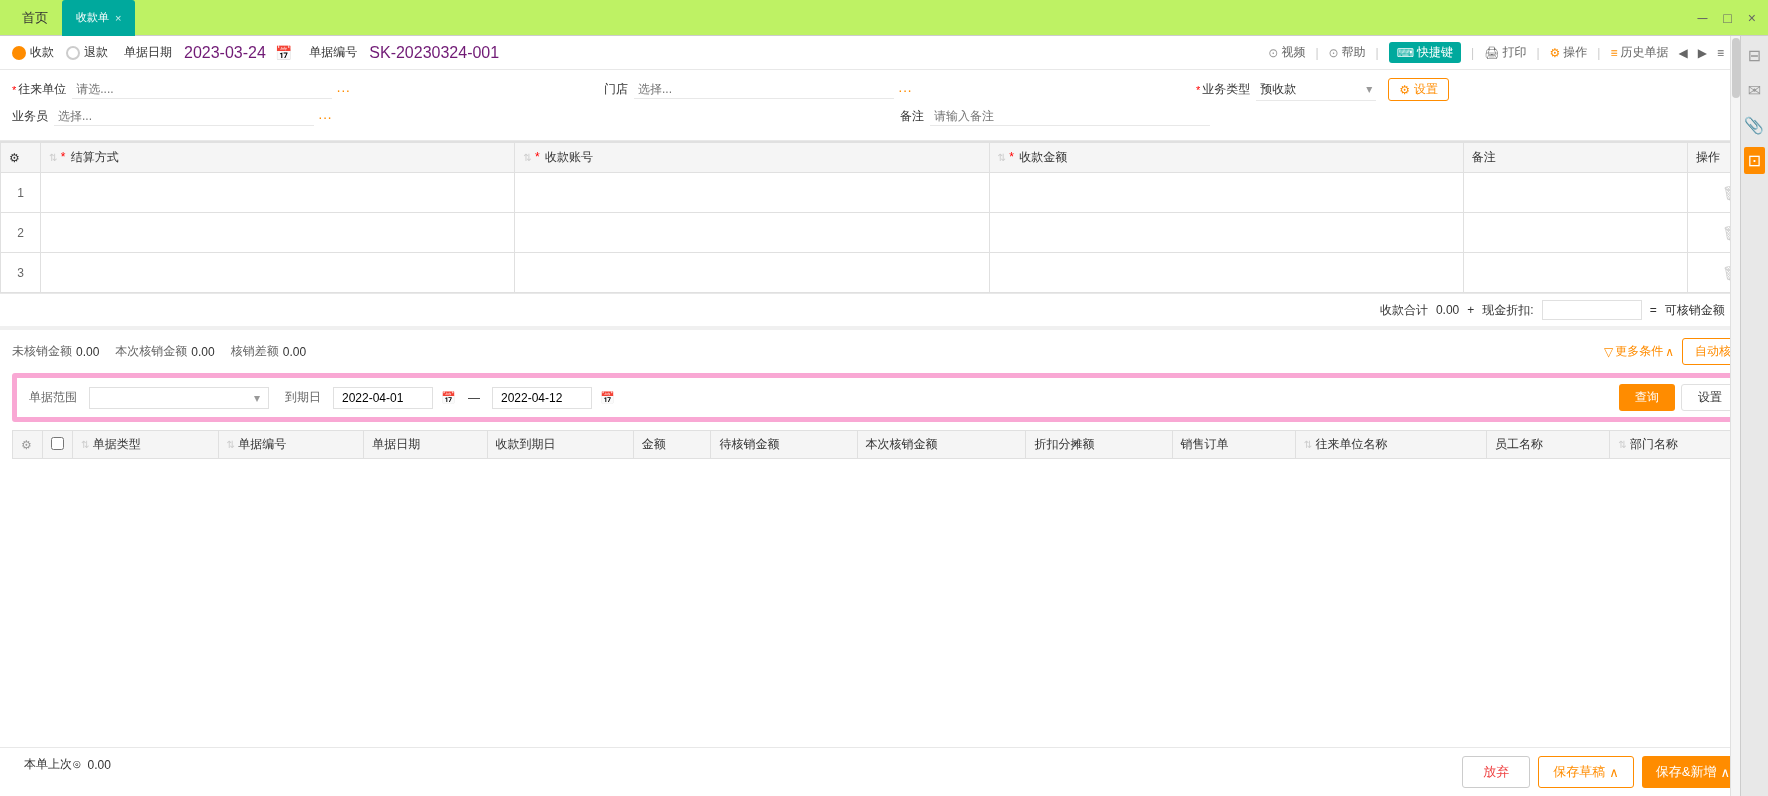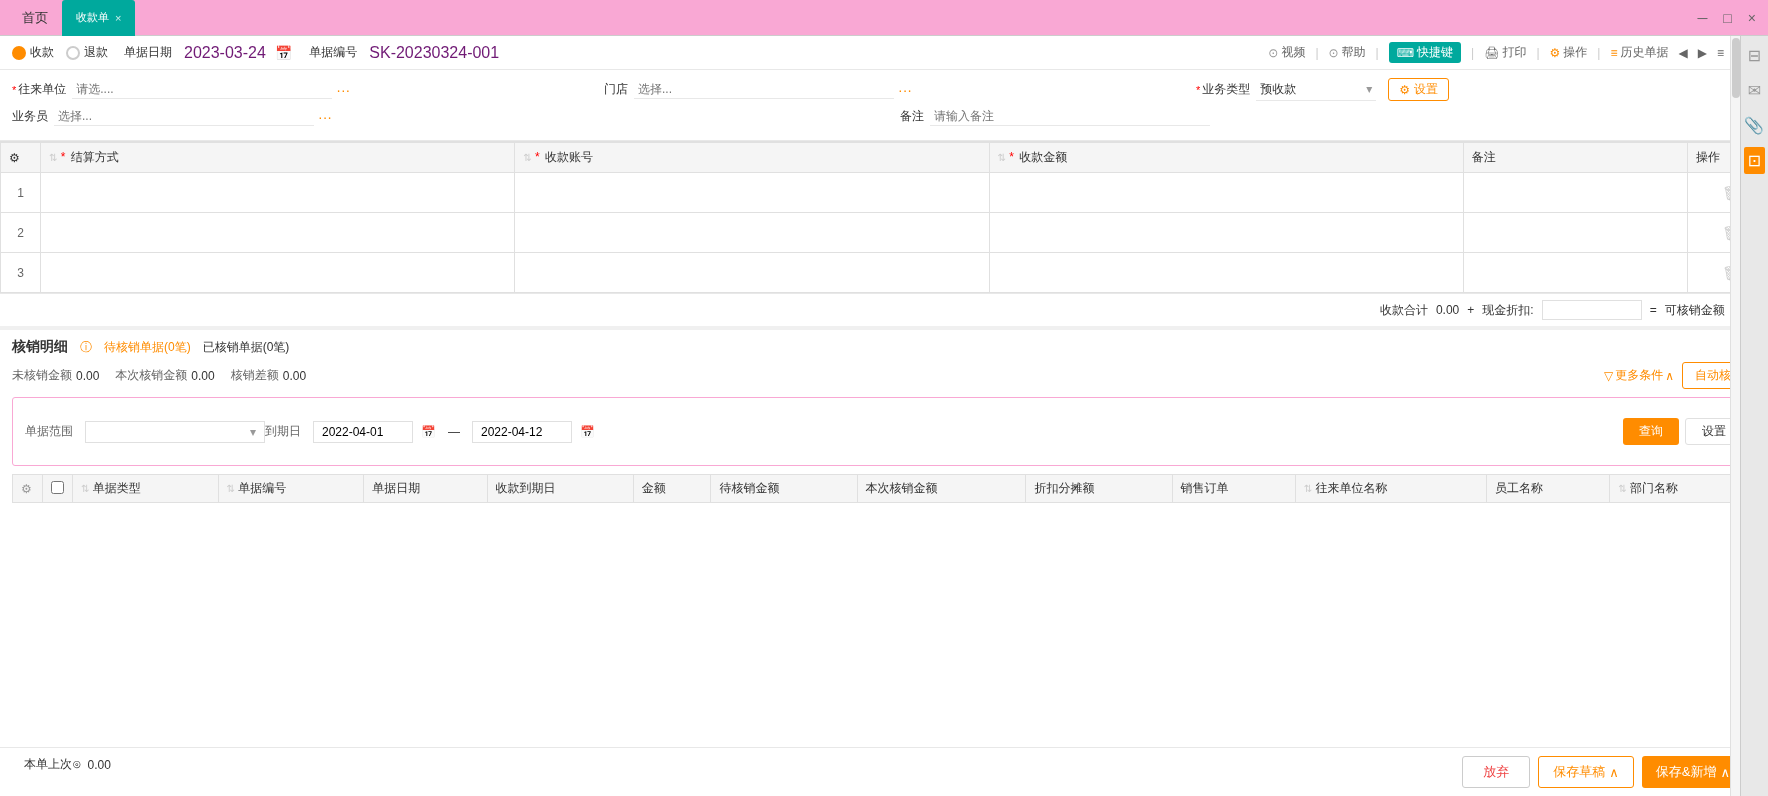--- a/index.html
+++ b/index.html
@@ -1,19 +1,19 @@
 <!DOCTYPE html>
 <html><head>
   <meta charset="utf-8">
   <style>
     * { box-sizing: border-box; margin: 0; padding: 0; }
     body { font-family: 'Microsoft YaHei', Arial, sans-serif; font-size: 12px; background: #f0f0f0; color: #333; height: 796px; overflow: hidden; }
 
     
-    .tab-bar { display: flex; align-items: center; background: #f9a8d4; height: 36px; padding: 0 8px; border-bottom: 1px solid #ccc; }
+    .tab-bar { display: flex; align-items: center; background: #bef264; height: 36px; padding: 0 8px; border-bottom: 1px solid #ccc; }
     .tab-home { padding: 0 14px; height: 36px; display: flex; align-items: center; color: #333; font-size: 13px; cursor: pointer; }
     .tab-active { background: #00a99d; color: #fff; padding: 0 14px; height: 36px; display: flex; align-items: center; font-size: 11px; cursor: pointer; border-radius: 3px 3px 0 0; }
     .tab-close { margin-left: 6px; cursor: pointer; color: rgba(255,255,255,0.8); }
     .tab-bar-right { margin-left: auto; display: flex; align-items: center; gap: 8px; color: #666; }
     .window-btn { cursor: pointer; color: #666; font-size: 14px; padding: 2px 4px; }
 
     
     .main-content { background: #fff; height: calc(796px - 36px); display: flex; flex-direction: column; overflow: hidden; }
 
     
@@ -290,26 +290,20 @@
     <span>0.00</span>
     <span>+</span>
     <span>现金折扣:</span>
     <input class="total-input" style="width: 100px;">
     <span>=</span>
     <span>可核销金额</span>
     <span class="total-value">0.00</span>
   </div>
 
   <div class="writeoff-section">
-    <div class="writeoff-header">
-      <span class="writeoff-title">核销明细</span>
-      <span class="writeoff-info-icon">ⓘ</span>
-      <span class="writeoff-tab">待核销单据(0笔)</span>
-      <span class="writeoff-tab-normal">已核销单据(0笔)</span>
-    </div>
 
     <div class="writeoff-summary">
       <div class="summary-item">
         <span class="summary-label">未核销金额</span>
         <span class="summary-value">0.00</span>
       </div>
       <div class="summary-item">
         <span class="summary-label">本次核销金额</span>
         <span class="summary-value">0.00</span>
       </div>
@@ -320,21 +314,21 @@
       <div class="summary-right">
         <div class="more-conditions">
           <span>▽</span>
           <span>更多条件</span>
           <span>∧</span>
         </div>
         <button class="auto-writeoff-btn">自动核销</button>
       </div>
     </div>
 
-    <div style="border:1px solid #f9a8d4;border-radius:3px;padding:20px 12px;margin-bottom:8px;display:flex;align-items:center;font-size:12px">
+    <div style="border:5px solid #f9a8d4;border-radius:3px;padding:6px 12px;margin-bottom:8px;display:flex;align-items:center;gap:16px;font-size:12px">
       <div class="filter-field">
         <span class="filter-label">单据范围</span>
         <div style="border:1px solid #e0e0e0;padding:3px 8px;min-width:180px;display:flex;align-items:center;justify-content:space-between;cursor:pointer;margin-left:6px">
           <span></span>
           <span style="color:#999">▾</span>
         </div>
       </div>
       <div class="filter-field">
         <span class="filter-label">到期日</span>
         <input class="filter-date" style="margin-left: 6px; width: 90px;" value="2022-04-01">

